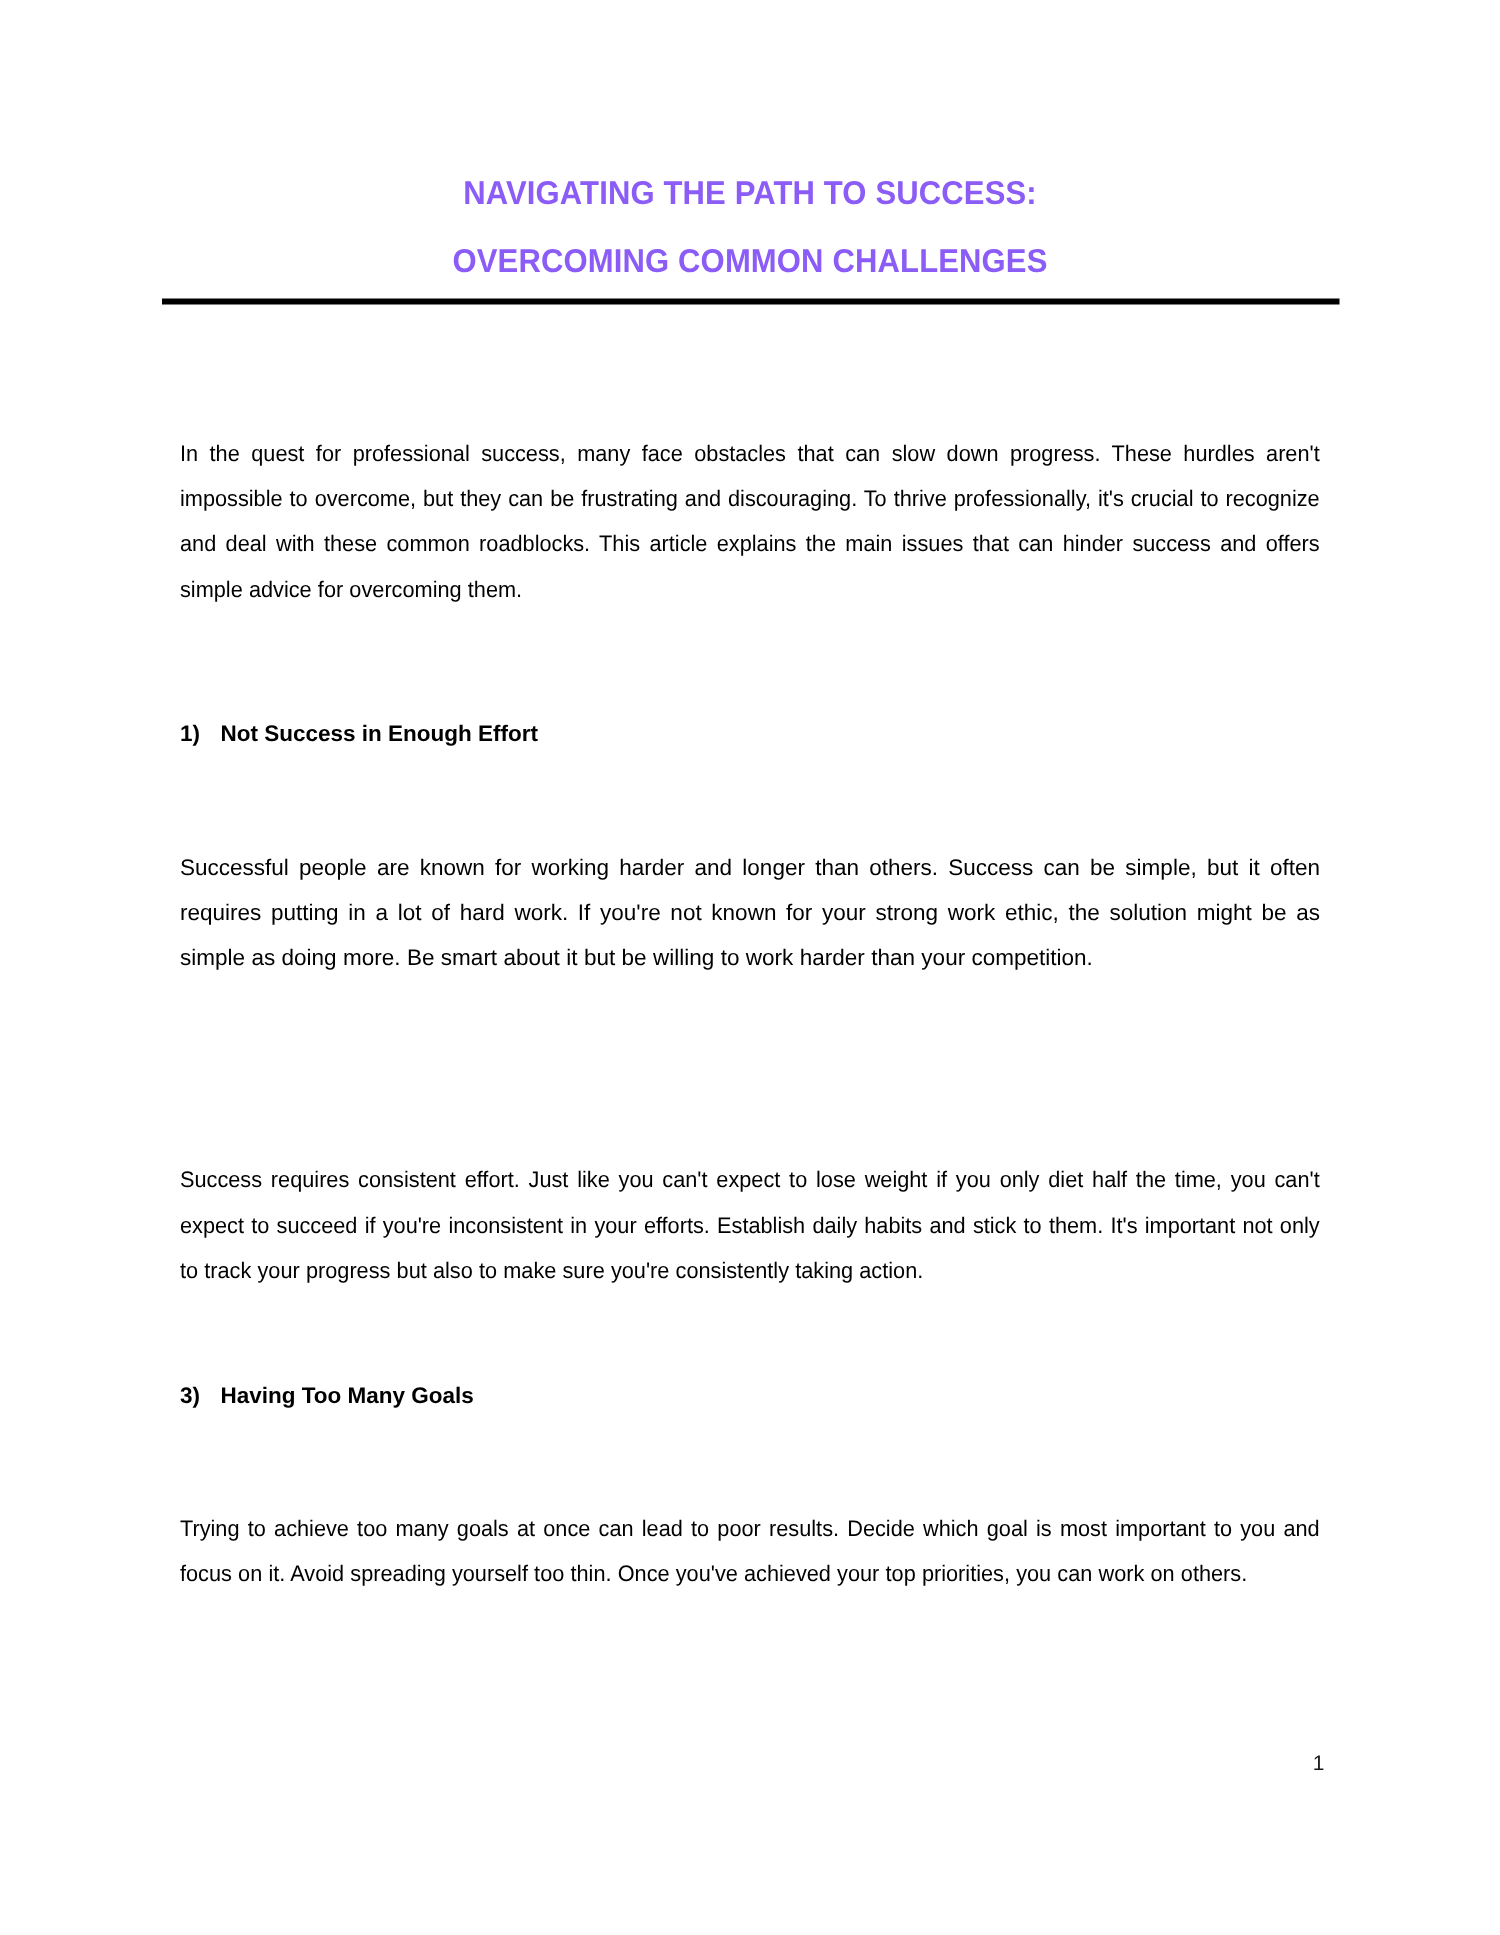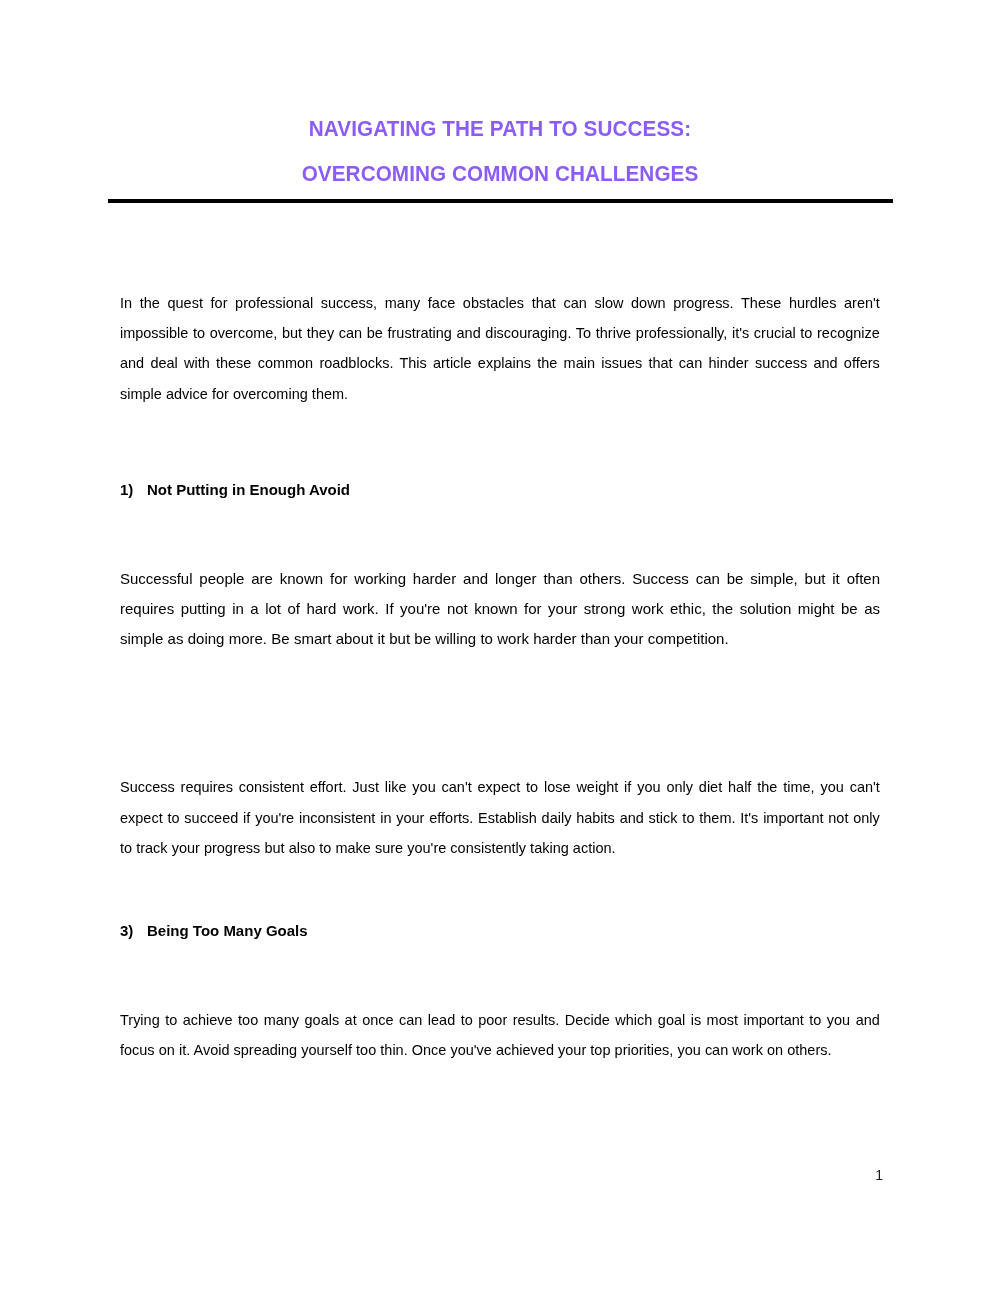--- a/index.html
+++ b/index.html
@@ -126,38 +126,38 @@
 
   <div class="title-rule"></div>
 
   <div class="content">
 
     <p class="para condensed intro">In the quest for professional success, many face obstacles that can slow down progress. These hurdles aren't impossible to overcome, but they can be frustrating and discouraging. To thrive professionally, it's crucial to recognize and deal with these common roadblocks. This article explains the main issues that can hinder success and offers simple advice for overcoming them.</p>
 
     <div class="gap-before-h1"></div>
 
     <p class="heading">
-      <span class="num">1)</span><span>Not Putting in Enough Avoid</span>
+      <span class="num">1)</span><span>Not Success in Enough Effort</span>
     </p>
 
     <div class="gap-after-h1"></div>
 
     <p class="para">Successful people are known for working harder and longer than others. Success can be simple, but it often requires putting in a lot of hard work. If you're not known for your strong work ethic, the solution might be as simple as doing more. Be smart about it but be willing to work harder than your competition.</p>
 
     <div class="gap-before-h2"></div>
 
 
     <div class="gap-after-h2"></div>
 
     <p class="para condensed">Success requires consistent effort. Just like you can't expect to lose weight if you only diet half the time, you can't expect to succeed if you're inconsistent in your efforts. Establish daily habits and stick to them. It's important not only to track your progress but also to make sure you're consistently taking action.</p>
 
     <div class="gap-before-h3"></div>
 
     <p class="heading">
-      <span class="num">3)</span><span>Being Too Many Goals</span>
+      <span class="num">3)</span><span>Having Too Many Goals</span>
     </p>
 
     <div class="gap-after-h3"></div>
 
     <p class="para condensed">Trying to achieve too many goals at once can lead to poor results. Decide which goal is most important to you and focus on it. Avoid spreading yourself too thin. Once you've achieved your top priorities, you can work on others.</p>
 
   </div>
 
   <div class="page-number">1</div>
 

